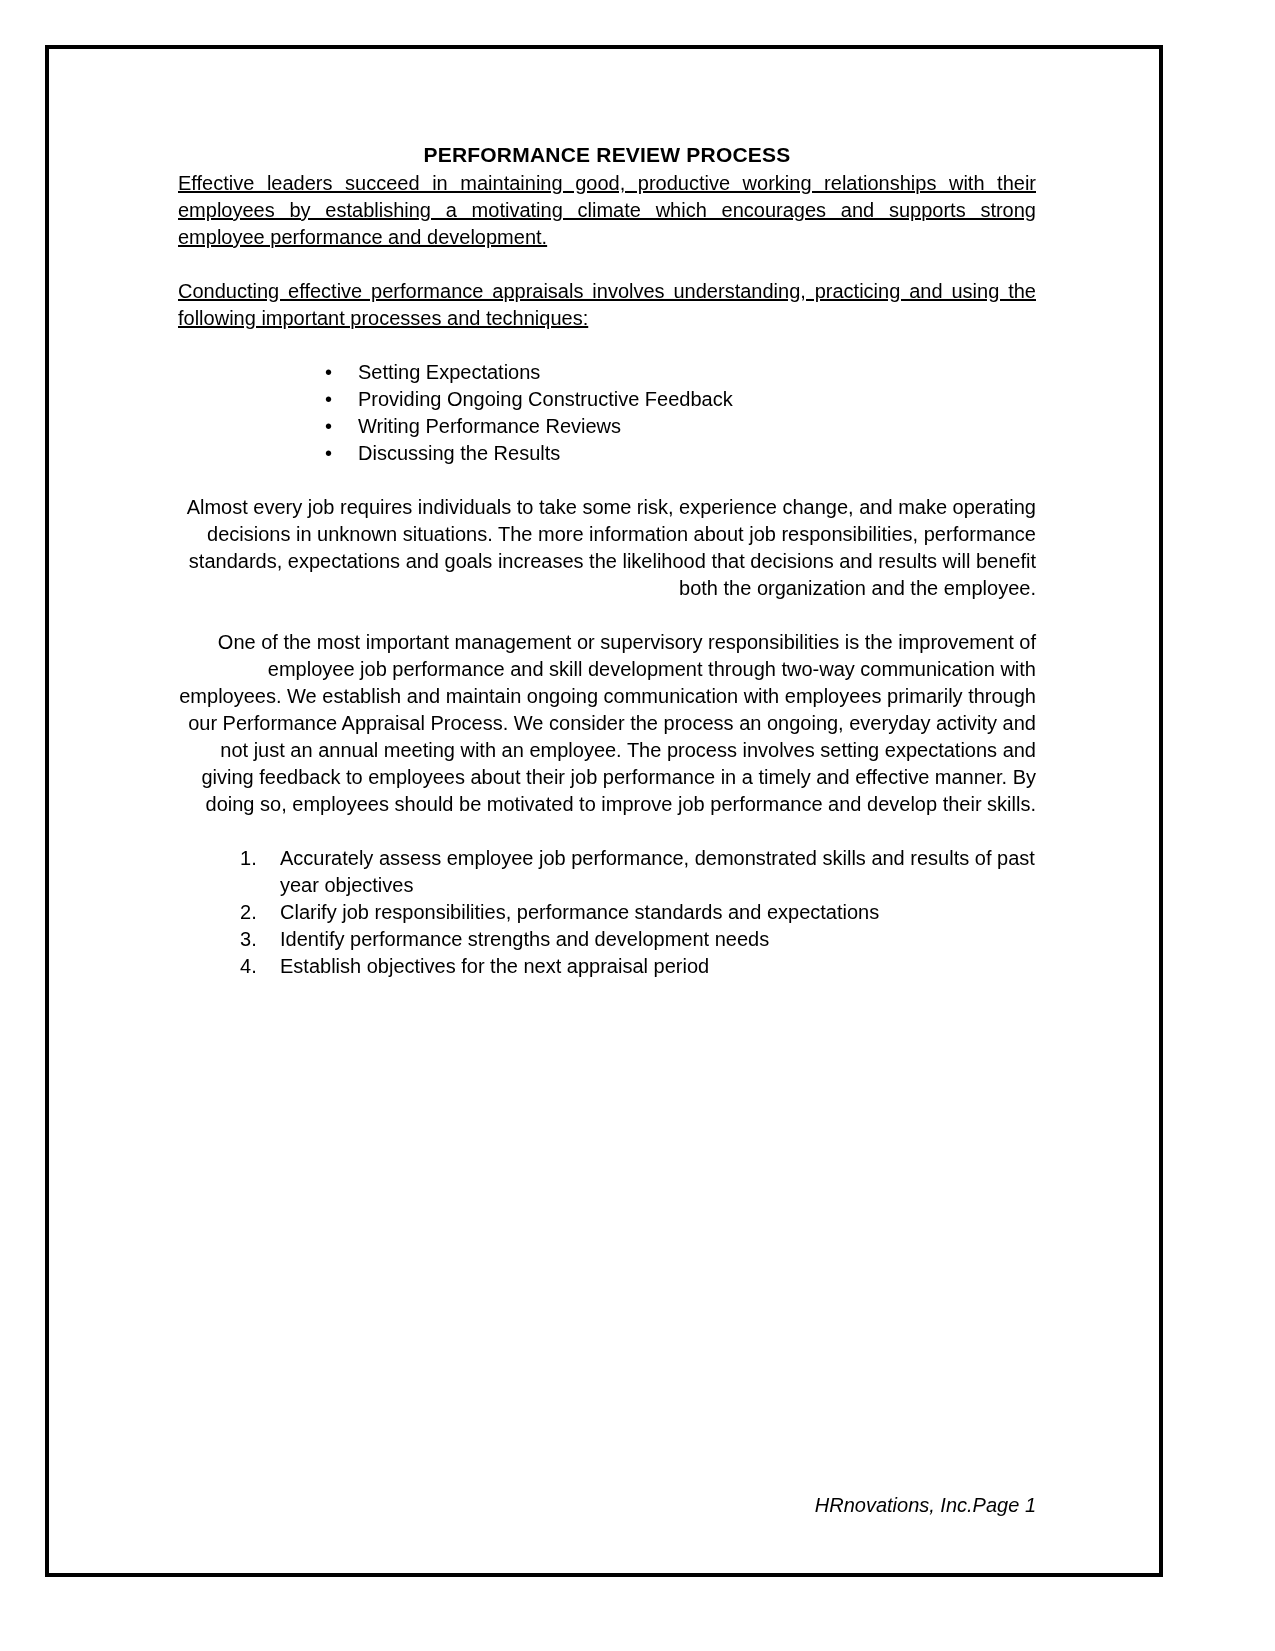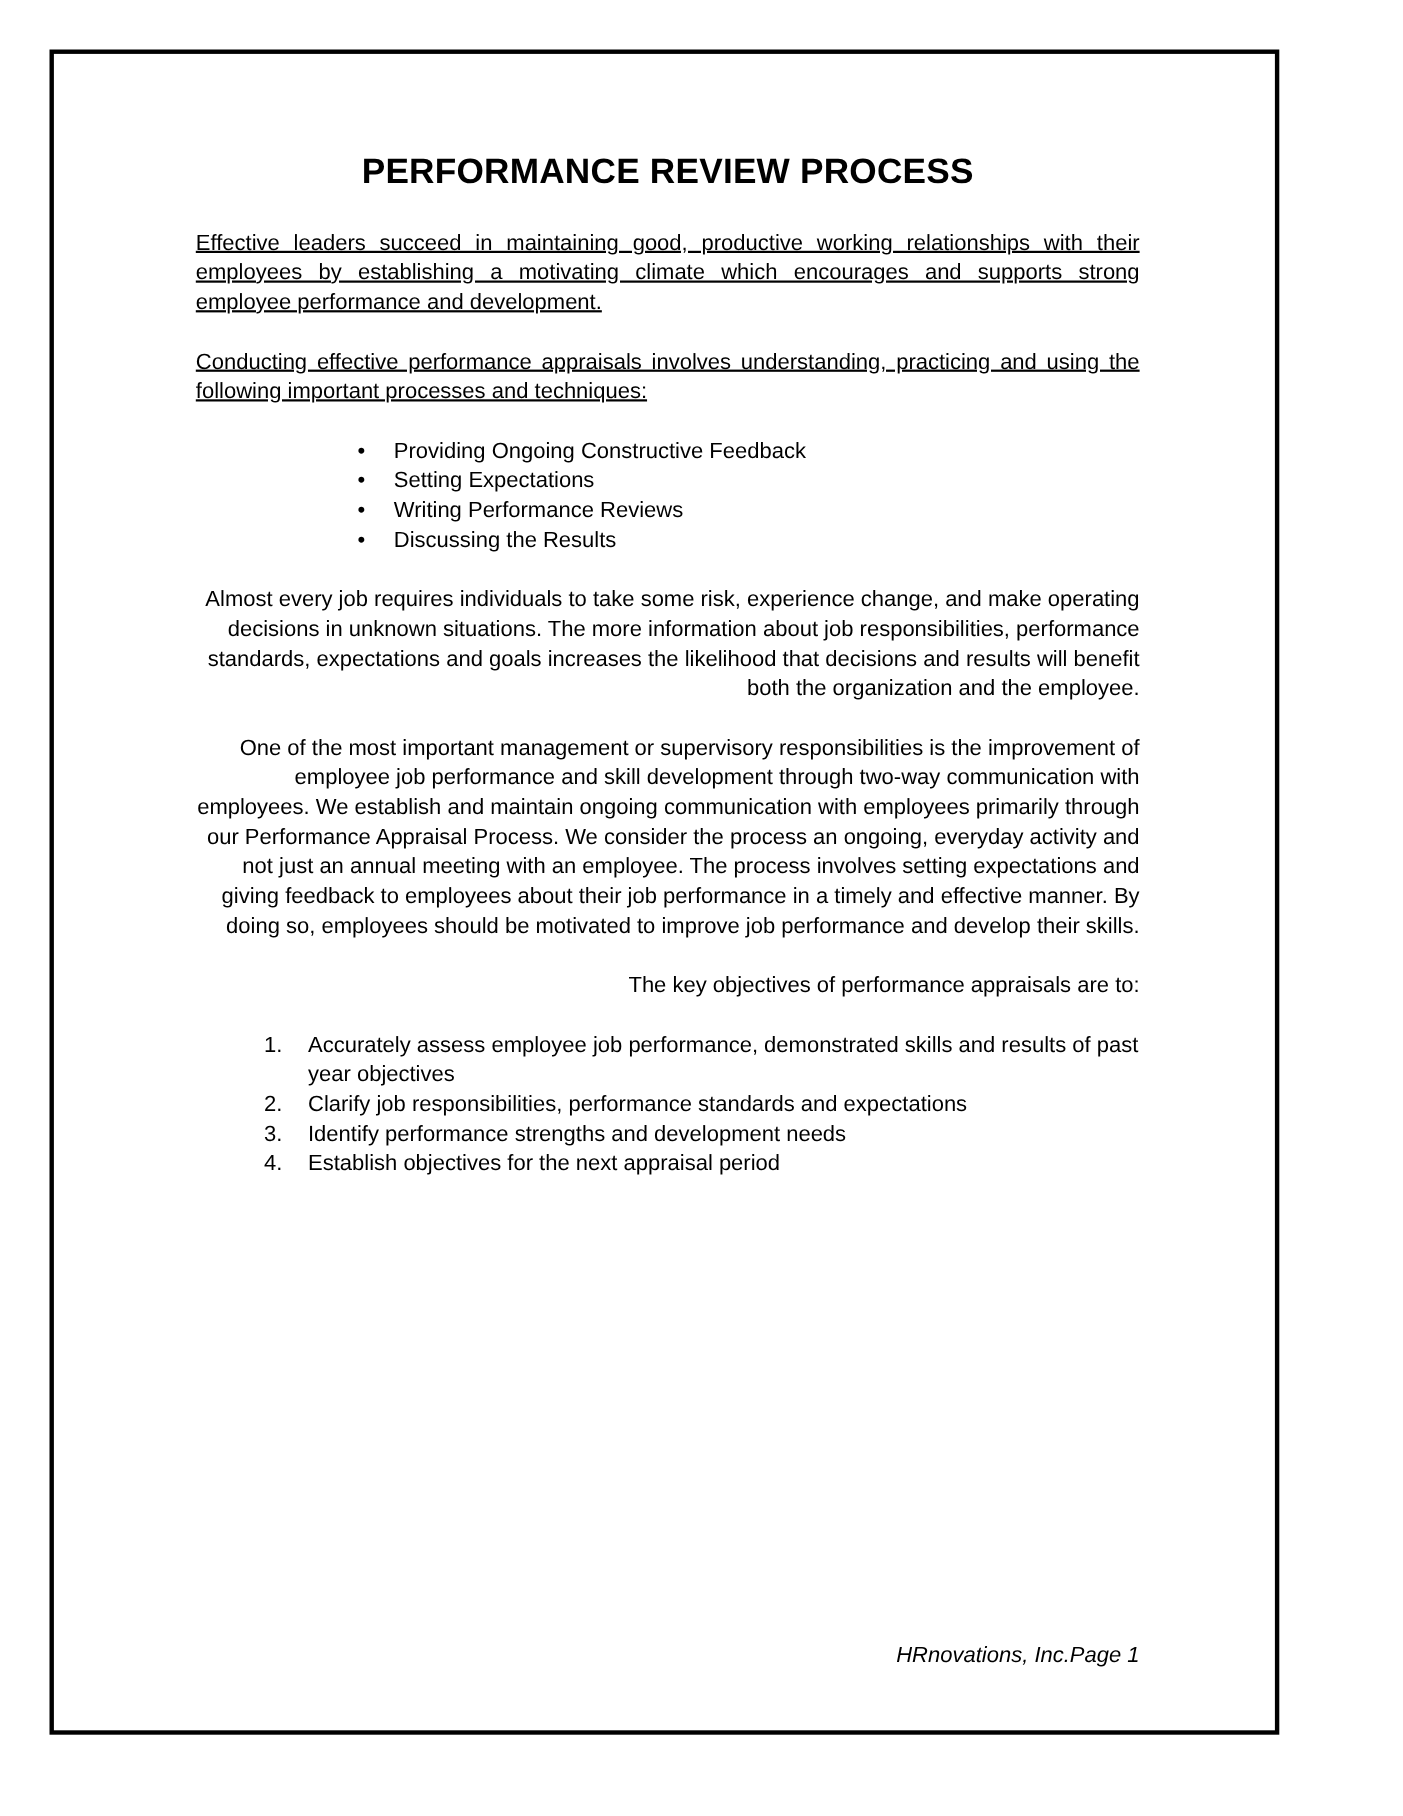--- a/index.html
+++ b/index.html
@@ -26,23 +26,22 @@
     position: absolute;
     left: 178px;
     top: 140px;
     width: 858px;
     font-size: 20px;
     line-height: 27px;
   }
   .title {
     text-align: center;
     font-weight: bold;
-    font-size: 32px;
+    font-size: 21px;
     line-height: 30px;
-    margin-bottom: 38px;
     letter-spacing: 0.2px;
   }
   .para { margin-bottom: 27px; text-align: right; }
   .justify { text-align: justify; text-decoration: underline; }
 
   .bullet-list {
     list-style: none;
     margin: 0 0 27px 147px;
   }
   .bullet-list li {
@@ -90,31 +89,30 @@
 
 <div class="content">
 
   <h1 class="title">PERFORMANCE REVIEW PROCESS</h1>
 
   <p class="para justify">Effective leaders succeed in maintaining good, productive working relationships with their employees by establishing a motivating climate which encourages and supports strong employee performance and development.</p>
 
   <p class="para justify">Conducting effective performance appraisals involves understanding, practicing and using the following important processes and techniques:</p>
 
   <ul class="bullet-list">
+    <li>Setting Expectations</li>
     <li>Providing Ongoing Constructive Feedback</li>
-    <li>Setting Expectations</li>
     <li>Writing Performance Reviews</li>
     <li>Discussing the Results</li>
   </ul>
 
   <p class="para">Almost every job requires individuals to take some risk, experience change, and make operating decisions in unknown situations.  The more information about job responsibilities, performance standards, expectations and goals increases the likelihood that decisions and results will benefit both the organization and the employee.</p>
 
   <p class="para">One of the most important management or supervisory responsibilities is the improvement of employee job performance and skill development through two-way communication with employees. We establish and maintain ongoing communication with employees primarily through our Performance Appraisal Process.  We consider the process an ongoing, everyday activity and not just an annual meeting with an employee.  The process involves setting expectations and giving feedback to employees about their job performance in a timely and effective manner.  By doing so, employees should be motivated to improve job performance and develop their skills.</p>
 
-  <p class="para">The key objectives of performance appraisals are to:</p>
 
   <ol class="numbered-list">
     <li>Accurately assess employee job performance, demonstrated skills and results of past year objectives</li>
     <li>Clarify job responsibilities, performance standards and expectations</li>
     <li>Identify performance strengths and development needs</li>
     <li>Establish objectives for the next appraisal period</li>
   </ol>
 
 </div>
 

